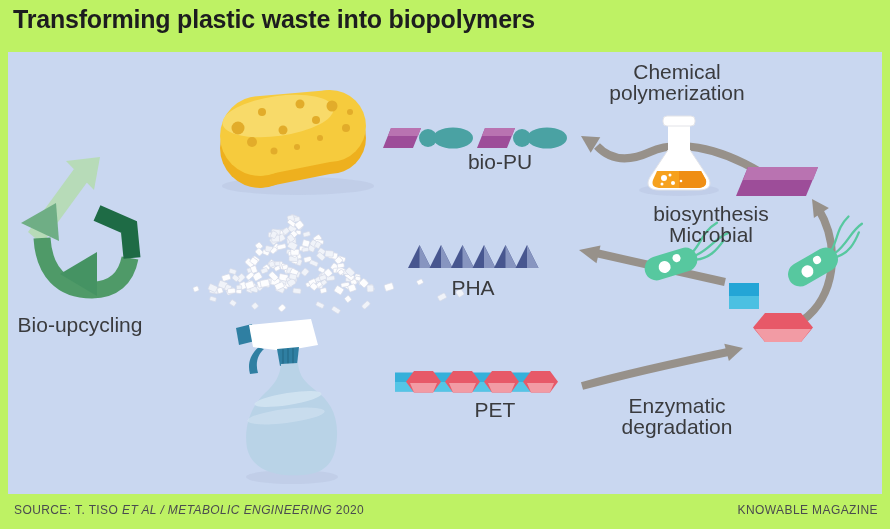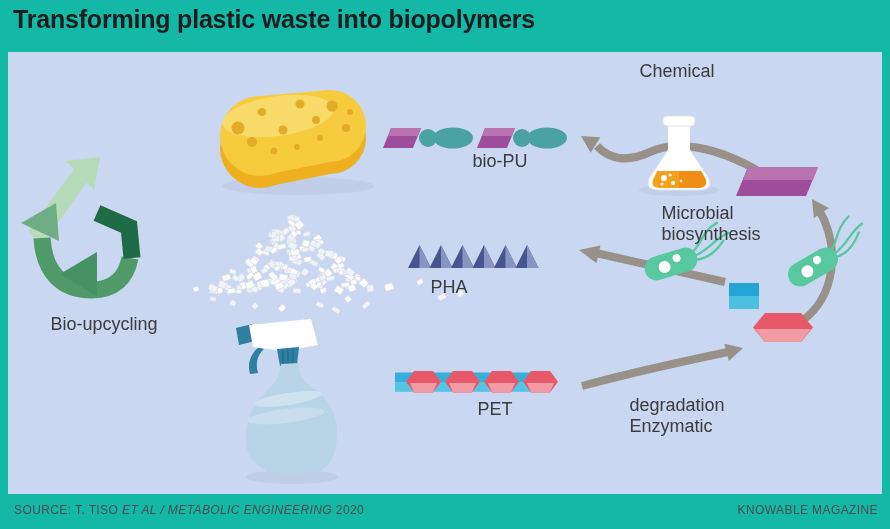--- a/index.html
+++ b/index.html
@@ -1,22 +1,22 @@
 <!DOCTYPE html>
 <html style="--panelBg: #c9d7f0; --titleText: #1d1d1f; --labelText: #3a3b3e; --footerText: #4a4b4f; --arrowGray: #97918a; --greenLight: #b7dbb8; --greenMid: #6fae85; --greenBand: #4f9a68; --greenArrowhead: #459363; --greenDark: #1e6b45; --spongeSide: #eeb01e; --spongeTop: #f6cb3d; --spongeHighlight: #f8da69; --spongeHole: #e2ac2a; --pelletWhite: #fdfdfe; --pelletShade: #f0f3f9; --pelletEdge: #d5dae8; --bottleBody: #b9d3e7; --bottleSheen: #d2e3f1; --bottleTeal: #2f7fa2; --bottleTealDark: #266d8c; --white: #ffffff; --flaskEdge: #e2e3e8; --flaskOrange: #f6a11d; --flaskOrangeDark: #ef8e14; --bacteriaGreen: #57c89f; --purpleMain: #9d4d99; --purpleLight: #b973b1; --tealPolymer: #4aa2a3; --phaDark: #47568f; --phaLight: #8795c0; --petCyan: #35b0da; --petCyanLight: #55c5e6; --petRed: #e75968; --petRedLight: #f29ba4; --squareCyanTop: #24a5d6; --squareCyanBottom: #4cc0e2; --shadow: #b9c6e2;"><head>
 <meta charset="utf-8">
 <style>
   html,body{margin:0;padding:0;background:#ffffff;}
-  .page{position:relative;width:890px;height:529px;background:#14b8a6;overflow:hidden;
+  .page{position:relative;width:890px;height:529px;background:#bef264;overflow:hidden;
         font-family:"Liberation Sans",sans-serif;}
   .stage{position:absolute;left:0;top:0;width:890px;height:529px;}
   .page-title{position:absolute;left:13px;top:5px;font-size:25px;font-weight:700;
         letter-spacing:-0.2px;color:var(--titleText,#1d1d1f);}
-  .lbl{position:absolute;transform:translateX(-50%);text-align:left;white-space:nowrap;
-        font-size:18px;color:var(--labelText,#3a3b3e);line-height:21px;}
+  .lbl{position:absolute;transform:translateX(-50%);text-align:center;white-space:nowrap;
+        font-size:21px;color:var(--labelText,#3a3b3e);line-height:21px;}
   .footer-source{position:absolute;left:14px;top:503px;font-size:12px;letter-spacing:0.4px;
         color:var(--footerText,#4a4b4f);}
   .footer-source em{font-style:italic;}
   .footer-credit{position:absolute;right:12px;top:503px;font-size:12px;letter-spacing:0.4px;
         color:var(--footerText,#4a4b4f);text-align:center;}
 </style>
 </head>
 <body>
 
 <div class="page">
@@ -343,35 +343,36 @@
       <polygon points="765,313 801,313 813,327.5 801,342 765,342 753,327.5" fill="#e75968"></polygon>
       <polygon points="755,329 811,329 801,342 765,342" fill="#f29ba4"></polygon>
     </g>
 
     <use href="#bacterium" transform="translate(671,264) rotate(-17)"></use>
     <use href="#bacterium" transform="translate(813,267) rotate(-30)"></use>
   </svg>
 
   <div class="page-title">Transforming plastic waste into biopolymers</div>
 
-  <div class="lbl" style="left:104px;top:314px">Bio-upcycling</div>
+  <div class="lbl" style="left:80px;top:314px">Bio-upcycling</div>
   <div class="lbl" style="left:500px;top:151px">bio-PU</div>
-  <div class="lbl" style="left:449px;top:277px">PHA</div>
+  <div class="lbl" style="left:473px;top:277px">PHA</div>
   <div class="lbl" style="left:495px;top:399px">PET</div>
 
   <div class="lbl" style="left:677px;top:61px">
     <div>Chemical</div>
+    <div>polymerization</div>
   </div>
   <div class="lbl" style="left:711px;top:203px">
+    <div>biosynthesis</div>
     <div>Microbial</div>
-    <div>biosynthesis</div>
   </div>
   <div class="lbl" style="left:677px;top:395px">
+    <div>Enzymatic</div>
     <div>degradation</div>
-    <div>Enzymatic</div>
   </div>
 
   <div class="footer-source">
     <span>SOURCE: T. TISO </span><em>ET AL / METABOLIC ENGINEERING</em><span> 2020</span>
   </div>
   <div class="footer-credit">KNOWABLE MAGAZINE</div>
 
 </div>
 
 </body></html>

